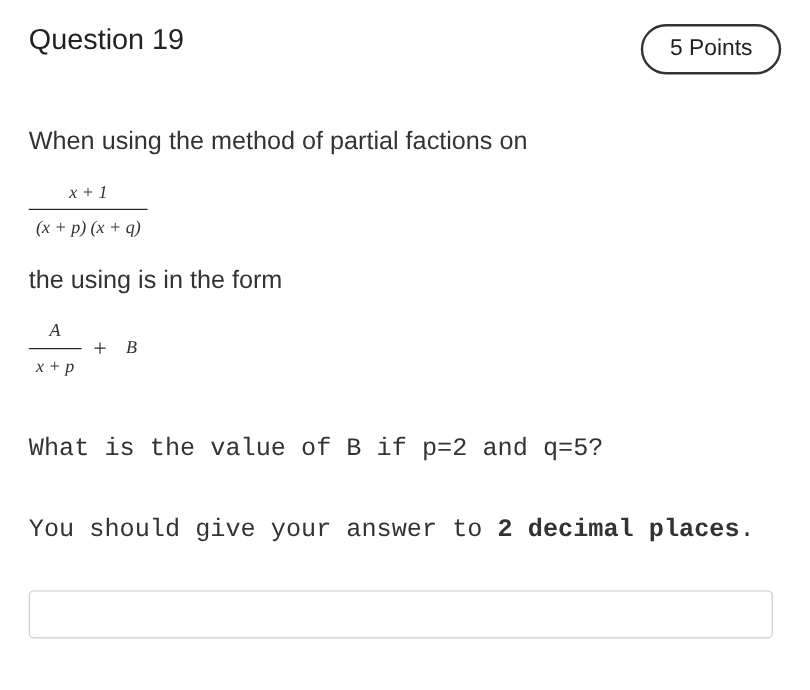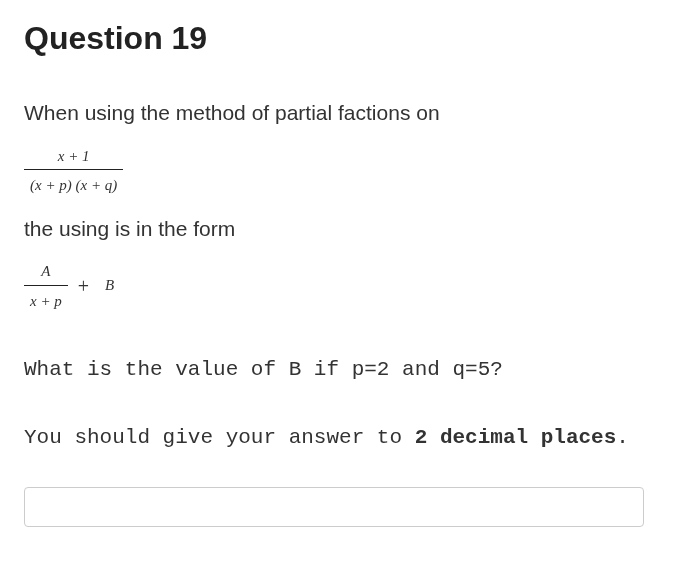--- a/index.html
+++ b/index.html
@@ -11,22 +11,22 @@
     width: 675px;
     background: #fff;
   }
   .header {
     display: flex;
     justify-content: space-between;
     align-items: flex-start;
     margin-bottom: 40px;
   }
   .qtitle {
-    font-size: 32px;
-    font-weight: 700;
+    font-size: 24px;
+    font-weight: 400;
     color: #222;
   }
   .points-badge {
     border: 2px solid #333;
     border-radius: 22px;
     padding: 8px 22px;
     font-size: 19px;
     font-weight: 500;
     color: #222;
   }
@@ -79,20 +79,21 @@
     padding: 6px 10px;
     font-size: 16px;
     margin-top: 24px;
   }
 </style>
 </head>
 <body>
 
 <div class="header">
   <div class="qtitle">Question 19</div>
+  <div class="points-badge">5 Points</div>
 </div>
 
 <div class="body">
   <div class="para">When using the method of partial factions on</div>
 
   <div class="frac">
     <span class="num">x + 1</span>
     <span class="den">(x + p) (x + q)</span>
   </div>
 

